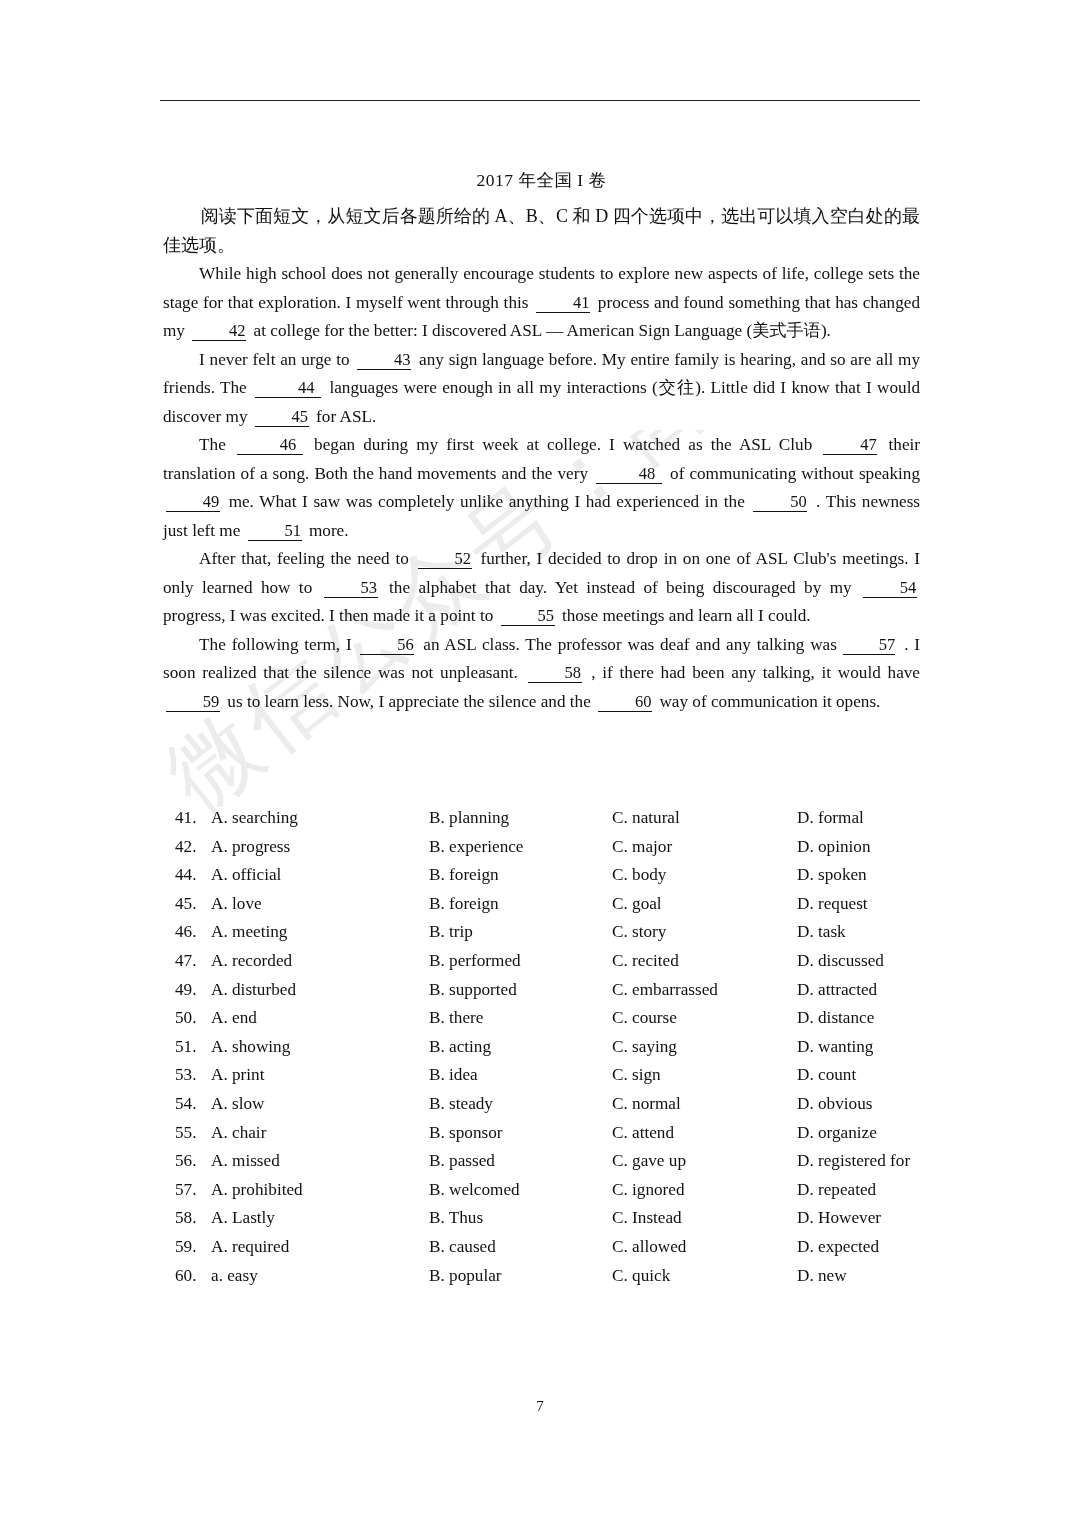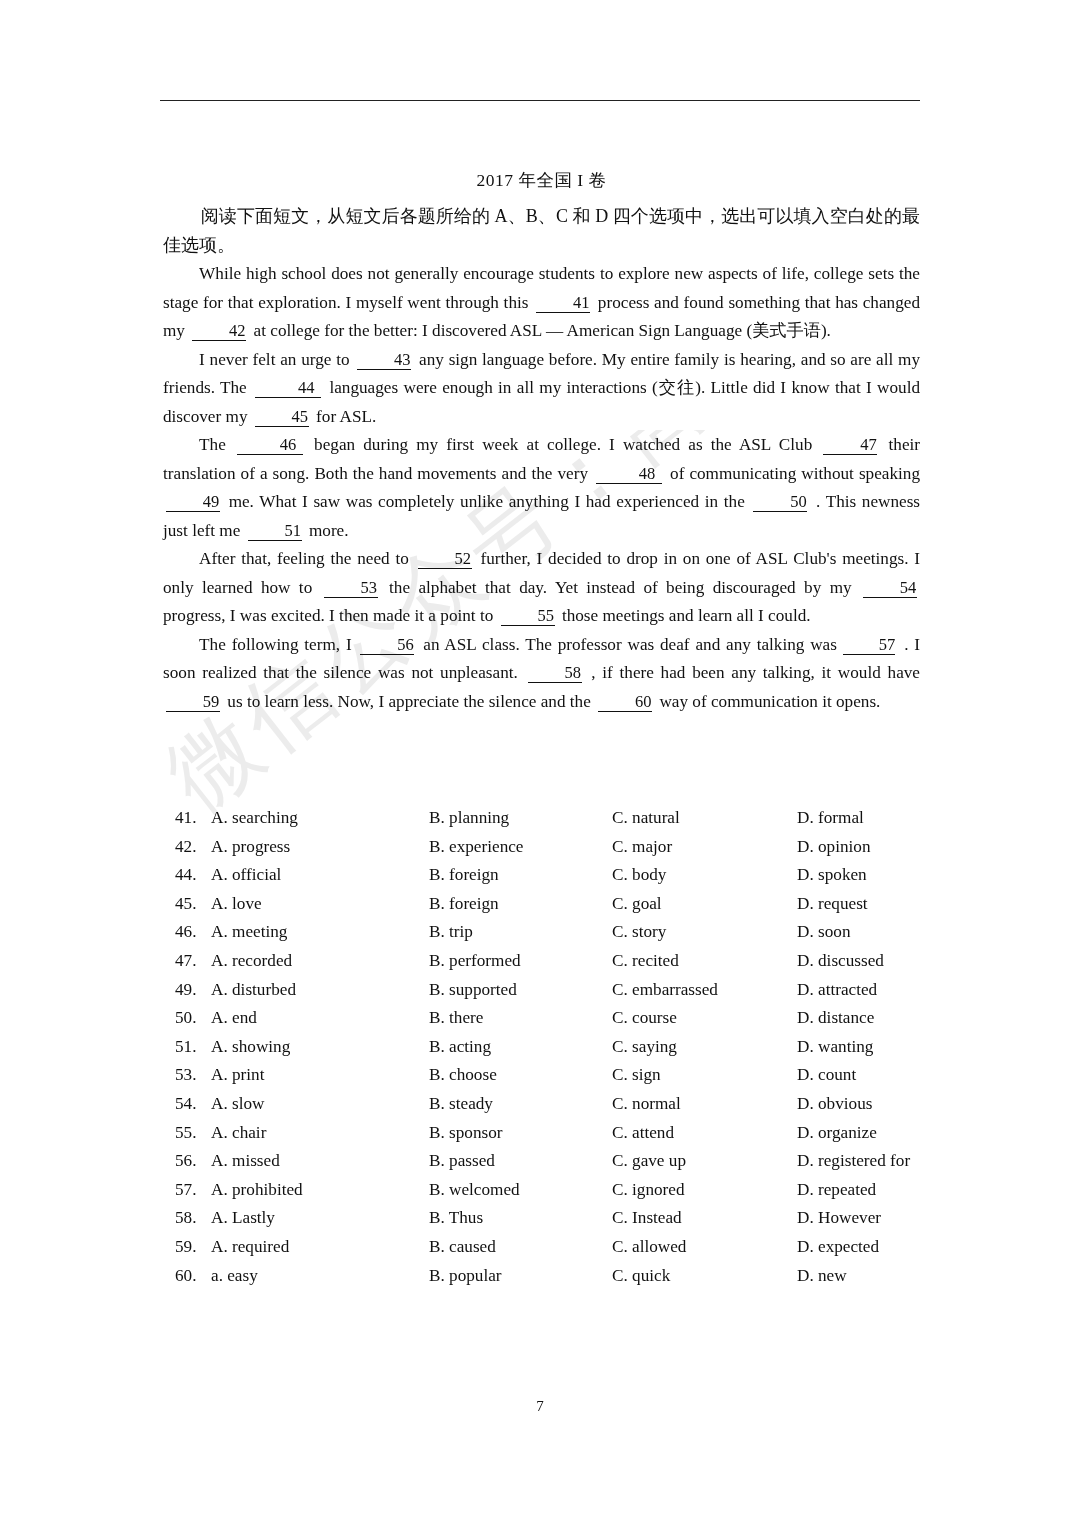--- a/index.html
+++ b/index.html
@@ -227,21 +227,21 @@
         <span class="opt-a">A. love</span>
         <span class="opt-b">B. foreign</span>
         <span class="opt-c">C. goal</span>
         <span class="opt-d">D. request</span>
       </div>
       <div class="opt-row">
         <span class="opt-num">46.</span>
         <span class="opt-a">A. meeting</span>
         <span class="opt-b">B. trip</span>
         <span class="opt-c">C. story</span>
-        <span class="opt-d">D. soon</span>
+        <span class="opt-d">D. task</span>
       </div>
       <div class="opt-row">
         <span class="opt-num">47.</span>
         <span class="opt-a">A. recorded</span>
         <span class="opt-b">B. performed</span>
         <span class="opt-c">C. recited</span>
         <span class="opt-d">D. discussed</span>
       </div>
       <div class="opt-row">
         <span class="opt-num">49.</span>
@@ -260,21 +260,21 @@
       <div class="opt-row">
         <span class="opt-num">51.</span>
         <span class="opt-a">A. showing</span>
         <span class="opt-b">B. acting</span>
         <span class="opt-c">C. saying</span>
         <span class="opt-d">D. wanting</span>
       </div>
       <div class="opt-row">
         <span class="opt-num">53.</span>
         <span class="opt-a">A. print</span>
-        <span class="opt-b">B. choose</span>
+        <span class="opt-b">B. idea</span>
         <span class="opt-c">C. sign</span>
         <span class="opt-d">D. count</span>
       </div>
       <div class="opt-row">
         <span class="opt-num">54.</span>
         <span class="opt-a">A. slow</span>
         <span class="opt-b">B. steady</span>
         <span class="opt-c">C. normal</span>
         <span class="opt-d">D. obvious</span>
       </div>

